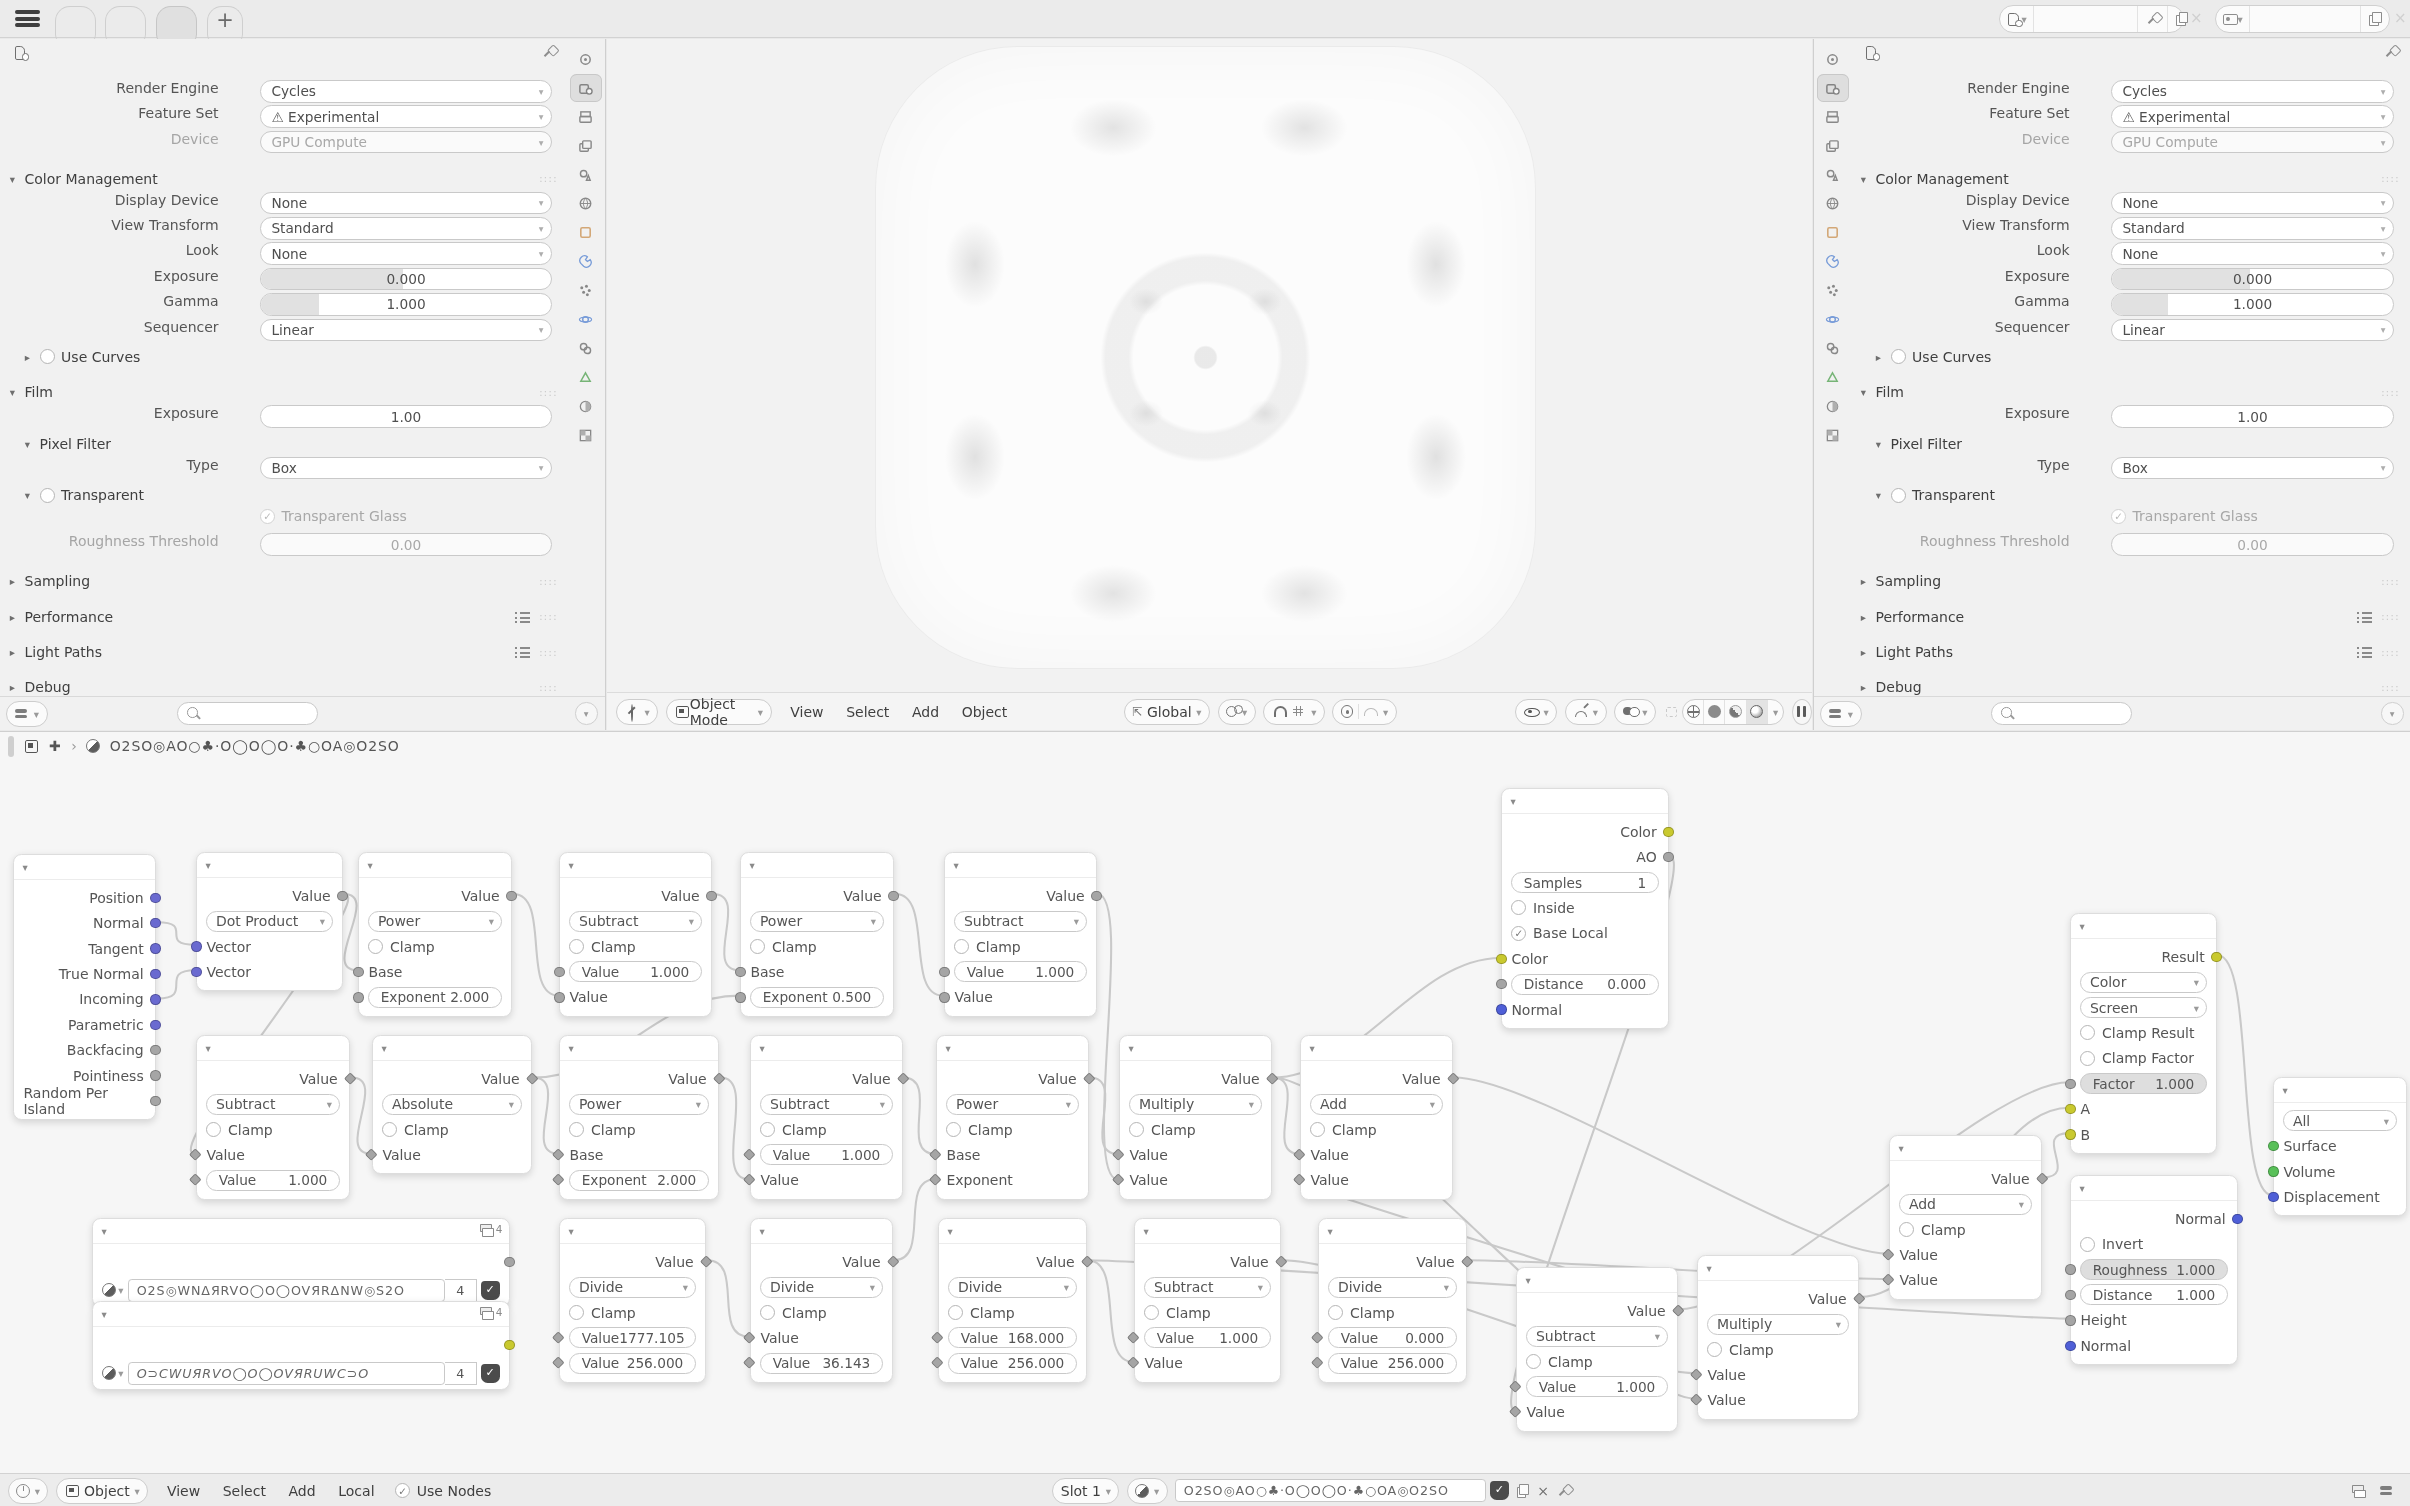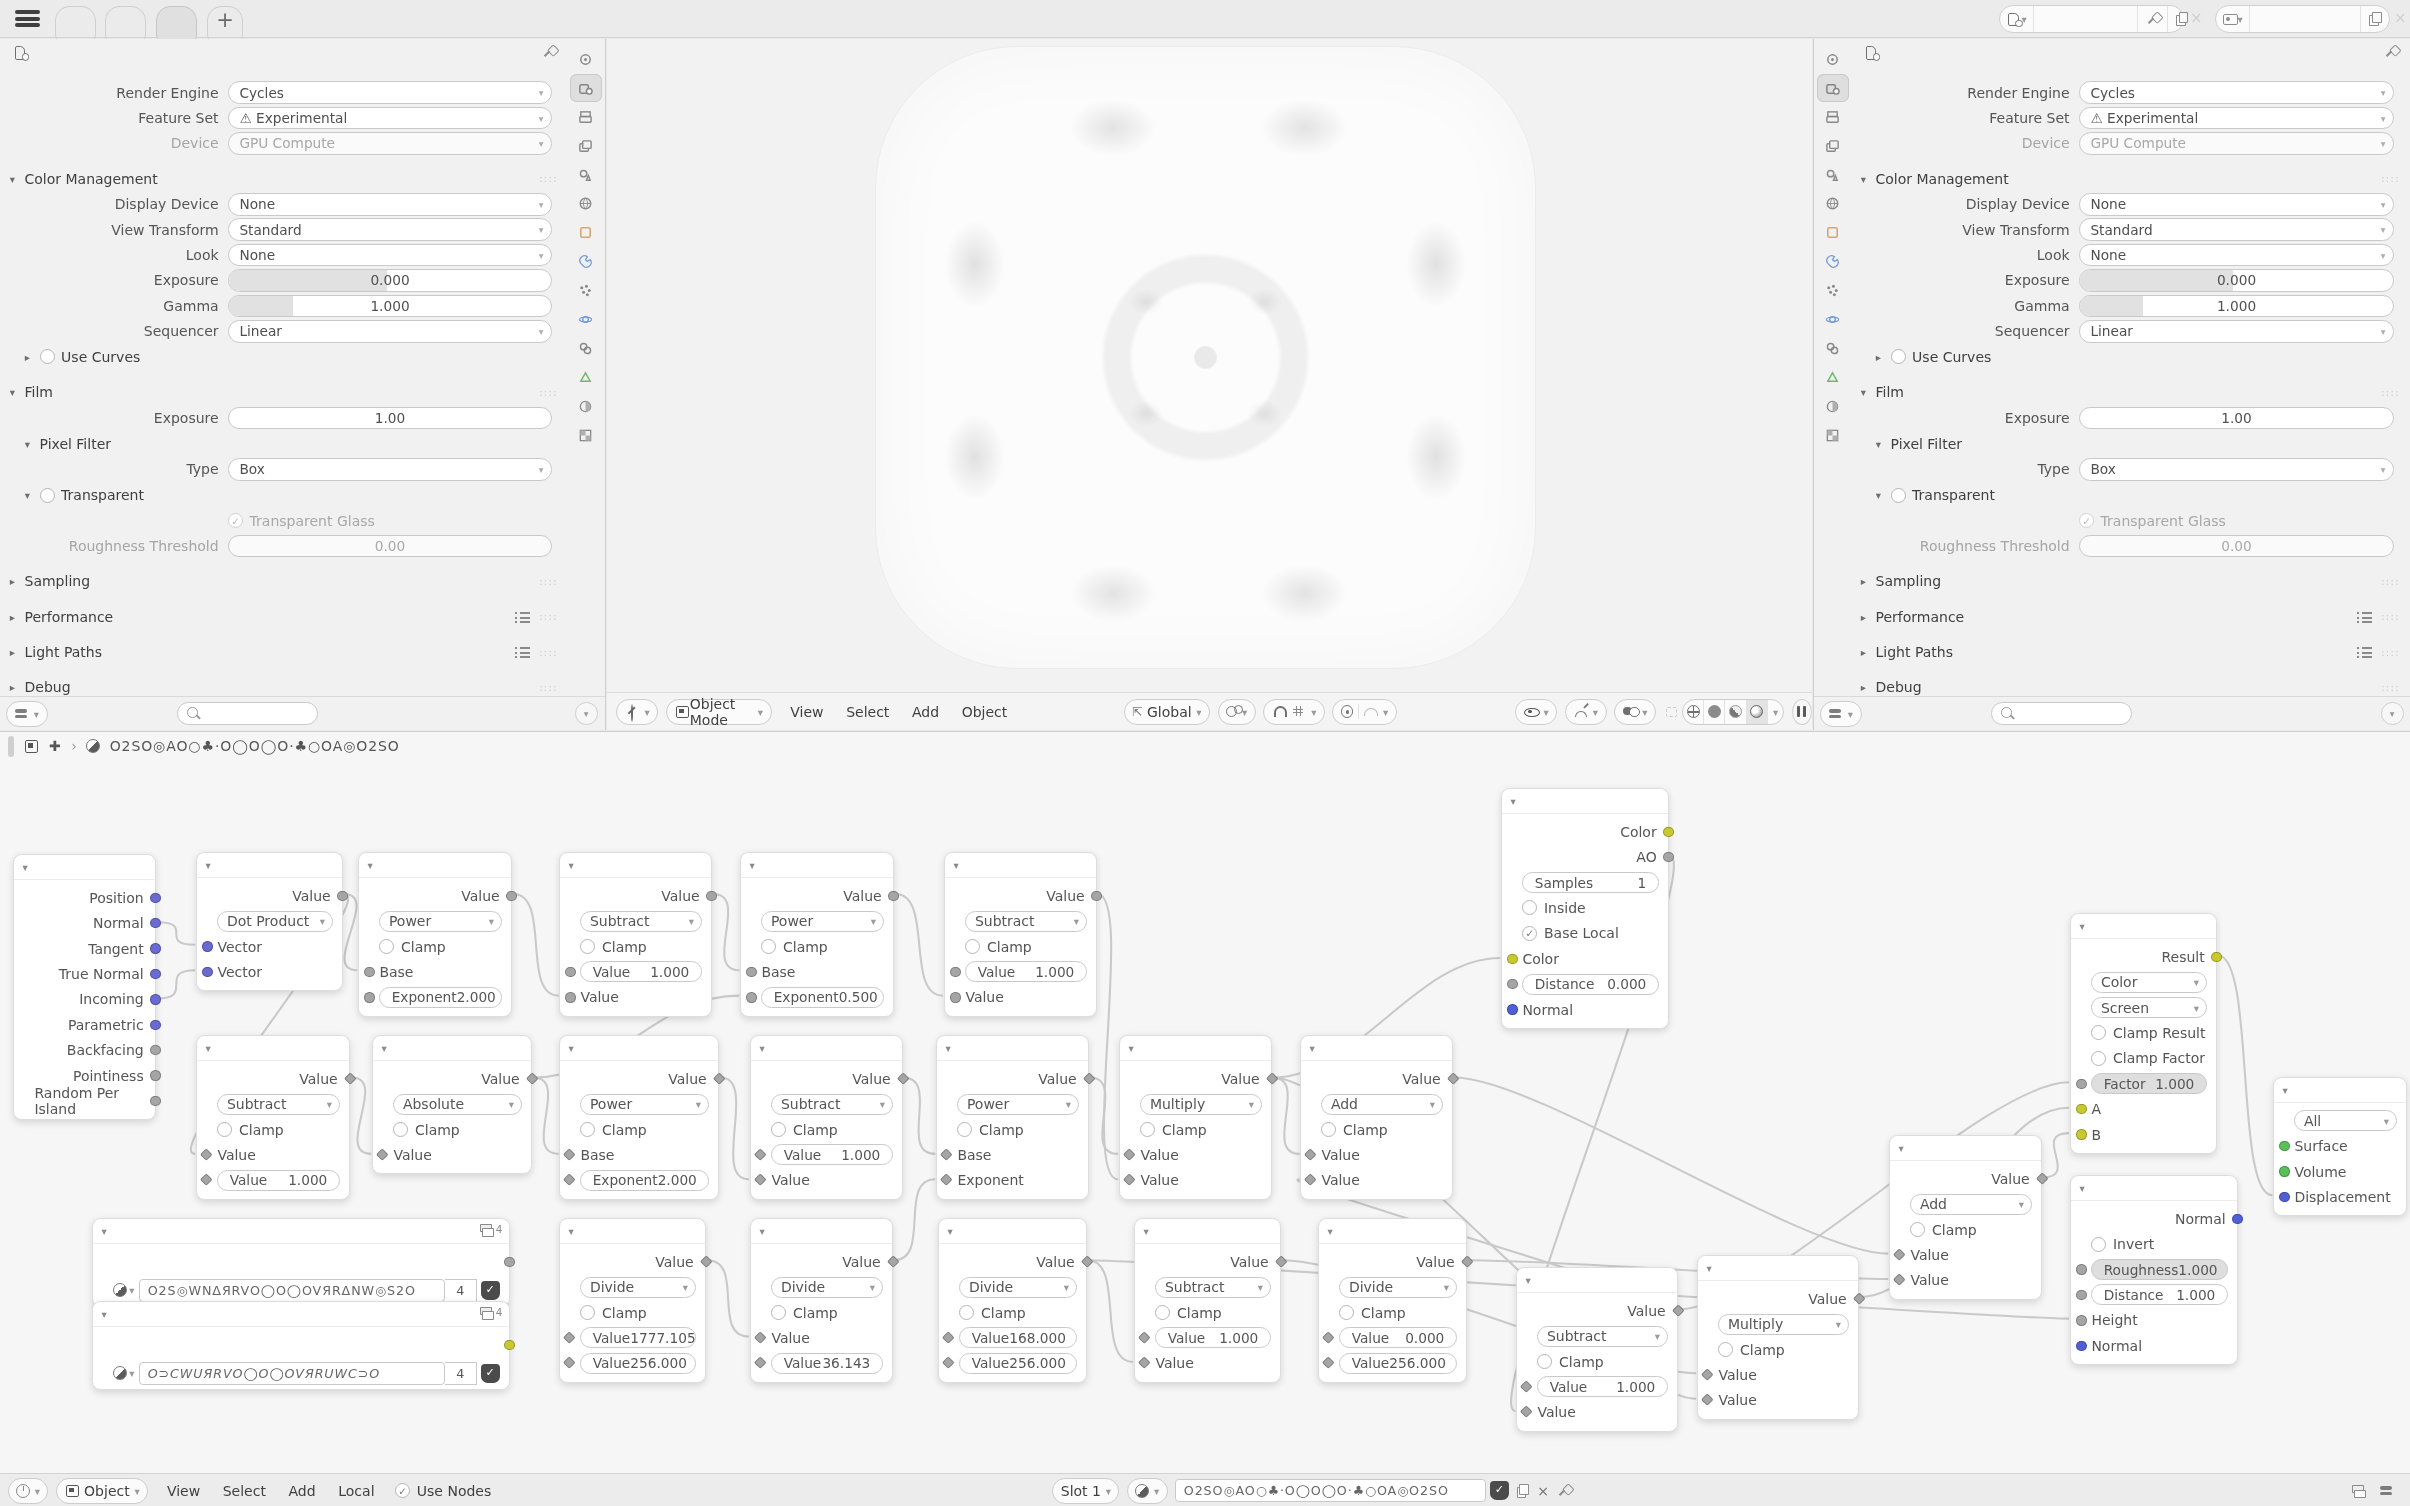--- a/index.html
+++ b/index.html
@@ -89,21 +89,21 @@
   #props-left .ptabs{right:0;}
   #props-right .ptabs{left:0;}
   .ptab{width:32px;height:28px;margin:0.9px 2.8px;border-radius:6.6px;display:flex;align-items:center;justify-content:center;}
   .ptab.active{background:#dedede;box-shadow:inset 0 0 0 0.9px #c8c8c8;}
   .ptab svg{opacity:.75;}
   .phead{position:absolute;left:0;right:0;top:0;height:38px;}
   .pfoot{position:absolute;left:0;right:0;bottom:0;height:34px;background:#f1f1f1;border-top:0.9px solid #d9d9d9;display:flex;align-items:center;}
   .searchpill{height:22.6px;border:0.9px solid #c9c9c9;border-radius:11.3px;background:#fff;display:flex;align-items:center;padding:0 8.5px;width:141px;}
   .circlebtn{width:22.6px;height:22.6px;border:0.9px solid #cfcfcf;border-radius:50%;background:#f7f7f7;display:flex;align-items:center;justify-content:center;color:#9a9a9a;font-size:9.4px;}
   
-  .prow{position:relative;height:25.4px;display:flex;align-items:center;}
+  .prow{position:relative;height:25.4px;display:flex;align-items:flex-start;gap:32px;}
   .plabel{width:228px;text-align:right;padding-right:9.4px;font-size:14px;color:#555;white-space:nowrap;}
   .plabel.dim{color:#a5a5a5;}
   .pfield{position:relative;flex:1;margin-right:17px;height:22.6px;border:0.9px solid #c9c9c9;border-radius:11.3px;background:#fff;display:flex;align-items:center;font-size:13.7px;color:#4f4f4f;overflow:hidden;}
   .pfield .fval{padding-left:10.4px;z-index:1;}
   .pfield.center .fval{flex:1;text-align:center;padding:0;}
   .pfield .fchev{position:absolute;right:7.5px;color:#adadad;font-size:9.4px;z-index:1;}
   .pfield .fill{position:absolute;left:0;top:0;bottom:0;background:#e1e1e1;}
   .pfield.dim{color:#a8a8a8;background:#fafafa;}
   .sechead{display:flex;align-items:center;height:26px;font-size:14px;color:#3f3f3f;position:relative;}
   .sechead .arr{width:24.5px;text-align:center;color:#6f6f6f;font-size:10.4px;}
@@ -138,21 +138,21 @@
   .btngroup .gbtn.active{background:#e3e3e3;}
   
   #nodeed{position:absolute;left:0;top:731px;width:2411px;height:776px;background:#f6f6f6;border-top:0.9px solid #cfcfcf;}
   #ncanvas{position:absolute;left:0;top:0;width:2411px;height:742px;overflow:hidden;}
   #nlinks{position:absolute;left:0;top:0;}
   #nstrip{position:absolute;left:0;top:0;height:28px;display:flex;align-items:center;gap:9.4px;padding-left:7.5px;font-size:14px;color:#5a5a5a;z-index:5;}
   .scrollnub{width:6.6px;height:21px;border-radius:3.8px;background:#cfcfcf;}
   #nfooter{position:absolute;left:0;bottom:0;width:2411px;height:34px;background:#ececec;border-top:0.9px solid #d2d2d2;display:flex;align-items:center;font-size:14px;color:#3f3f3f;z-index:6;}
   .node{position:absolute;background:#fff;border:0.9px solid #ddd;border-radius:8.5px;box-shadow:0 2.8px 7.5px rgba(0,0,0,.13);font-size:14px;color:#555;}
   .nhead{height:24.5px;display:flex;align-items:center;padding-left:8.5px;border-bottom:0.9px solid #ececec;color:#8a8a8a;font-size:10.4px;}
-  .nrows{padding-top:5.6px;padding-left:11px;}
+  .nrows{padding-top:5.6px;}
   .nrow{height:25.4px;display:flex;align-items:center;padding:0 9.4px;position:relative;}
   .nrow.outr{justify-content:flex-end;padding-right:11.3px;}
   .nsel{flex:1;height:21px;border:0.9px solid #c9c9c9;border-radius:10.4px;background:#fff;display:flex;align-items:center;padding:0 8.5px;position:relative;}
   .nsel .chev{position:absolute;right:6.6px;}
   .nfield{flex:1;height:21px;border:0.9px solid #c9c9c9;border-radius:10.4px;background:#fff;display:flex;align-items:center;padding:0 11.3px;justify-content:space-between;font-size:13.7px;position:relative;overflow:hidden;}
   .nfield.fill{background:#dedede;}
   .sock{position:absolute;width:10.4px;height:10.4px;border-radius:50%;border:0.9px solid rgba(0,0,0,.25);z-index:3;}
   .sock.diam{width:8.5px;height:8.5px;border-radius:1.9px;transform:rotate(45deg);}
   .nbadge{position:absolute;right:6.6px;top:2.8px;display:flex;align-items:center;gap:1.9px;font-size:10.4px;color:#8a8a8a;z-index:2;}
   .namefield{flex:1;height:22.6px;border:0.9px solid #c9c9c9;border-radius:3.8px;background:#fff;display:flex;align-items:center;padding:0 7.5px;font-size:12.7px;color:#666;overflow:hidden;white-space:nowrap;}

